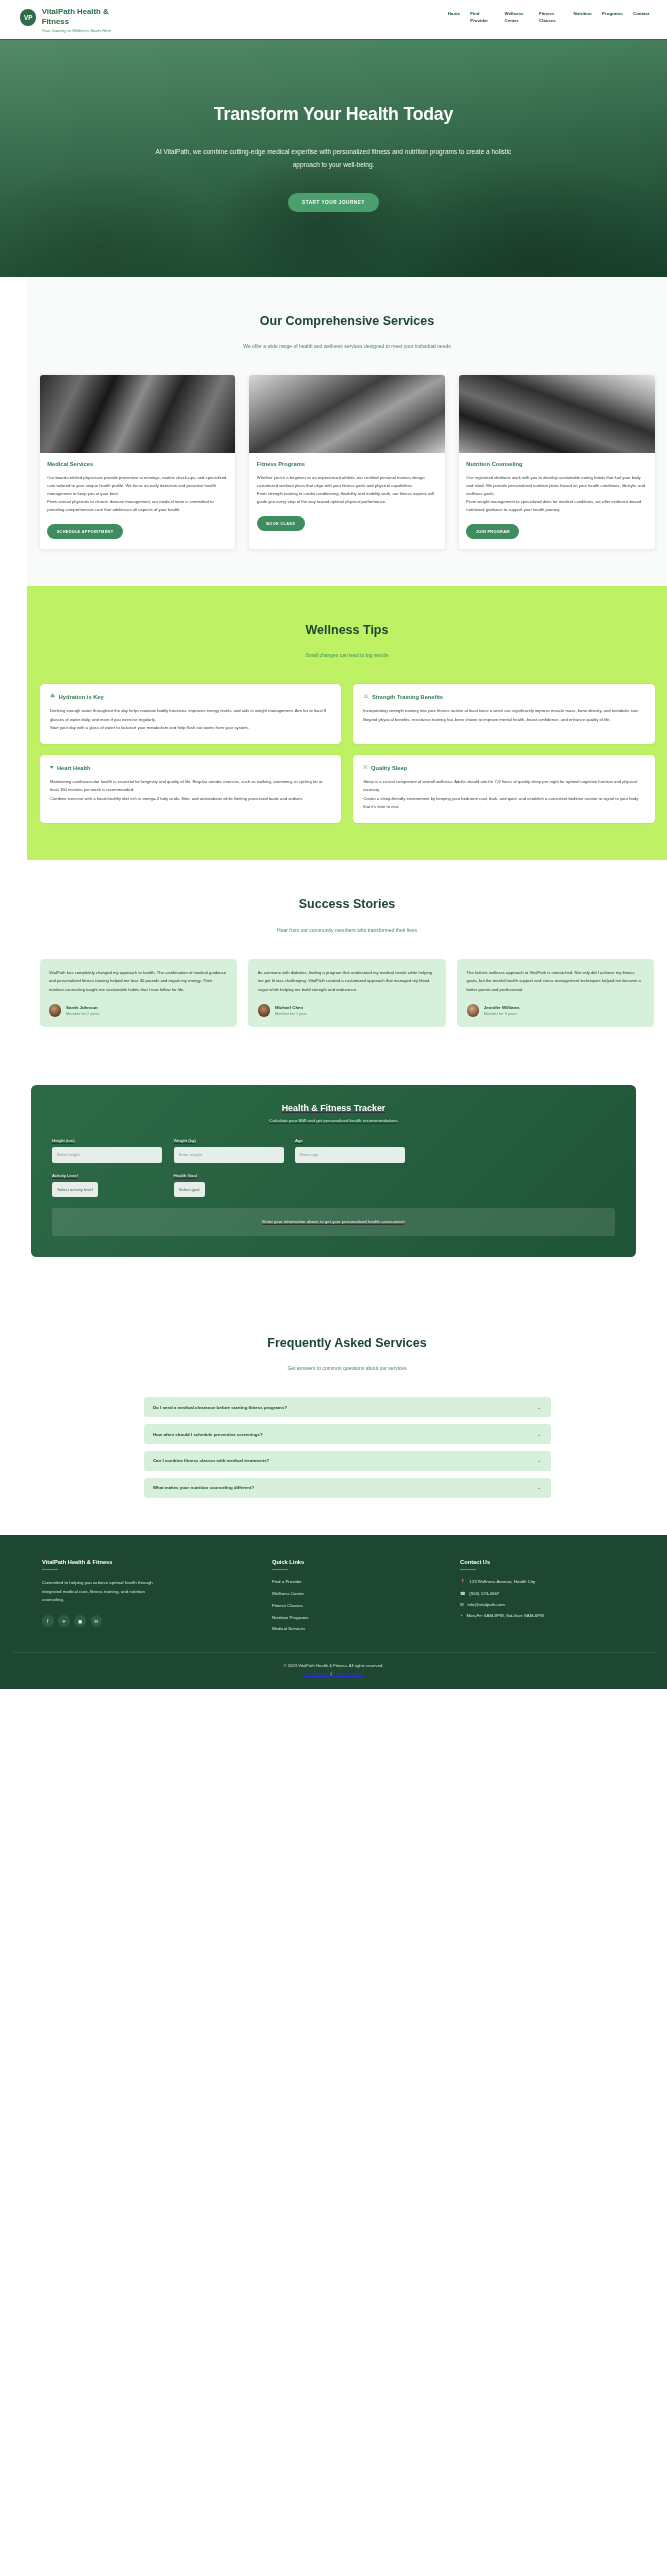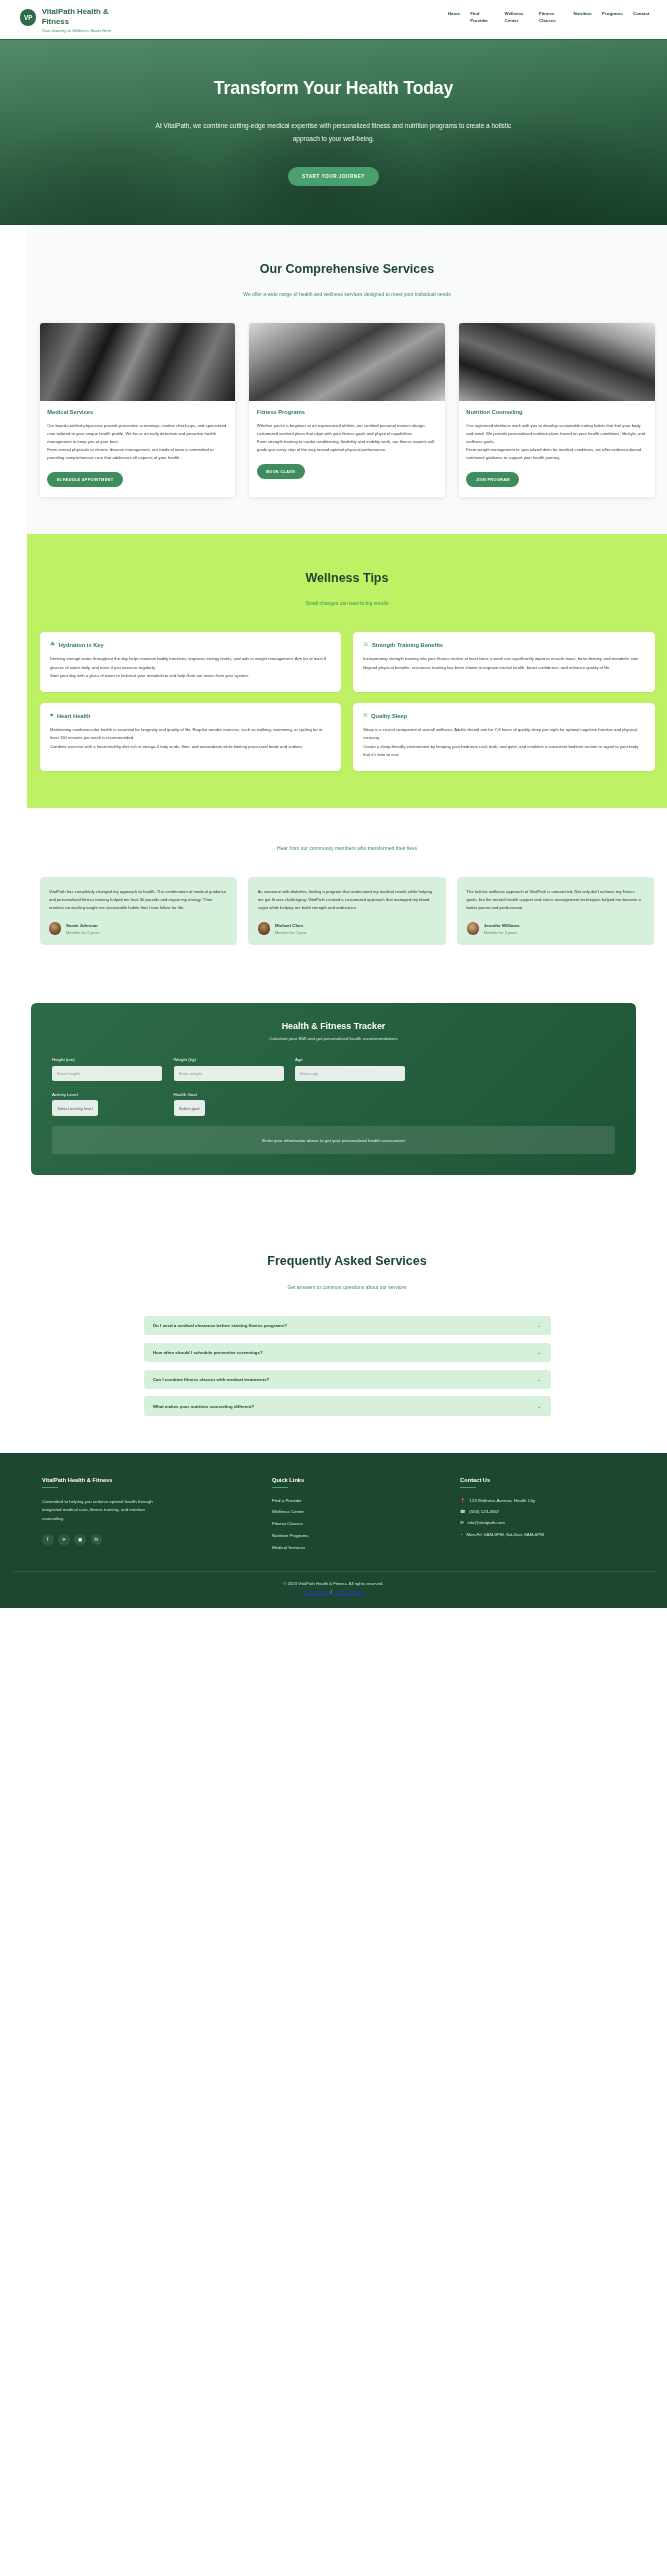--- a/index.html
+++ b/index.html
@@ -35,21 +35,21 @@
 
   .main-nav { display: flex; gap: 10.4px; padding-top: 4.2px; padding-right: 5.2px; }
   .nav-item {
     font-size: 4.4px; font-weight: bold; color: #1d4730;
     max-width: 24px; line-height: 1.5; cursor: pointer;
   }
 
   
   .hero {
     position: relative;
-    height: 185px;
+    height: 237px;
     background: linear-gradient(160deg, #4f8a66 0%, #3c7a55 45%, #1d5036 100%);
     overflow: hidden;
     display: flex; flex-direction: column;
     align-items: center; justify-content: center;
     text-align: center;
   }
   .hero-bg {
     position: absolute; inset: 0;
     background:
       radial-gradient(ellipse 156px 104px at 48% 78%, rgba(20,45,30,0.45), transparent 70%),
@@ -142,21 +142,21 @@
   .testi-ava {
     width: 12.5px; height: 12.5px; border-radius: 50%; flex: none;
     background: radial-gradient(circle at 40% 35%, #c39a78 0%, #8a5f40 45%, #3c2c20 100%);
   }
   .testi-ava.b { background: radial-gradient(circle at 45% 38%, #b98b6a 0%, #7c5238 50%, #2e2118 100%); }
   .testi-ava.c { background: radial-gradient(circle at 42% 36%, #d4a98b 0%, #9a6c4c 48%, #3a2a1e 100%); }
   .testi-name { font-size: 4.4px; font-weight: bold; color: #1d4730; }
   .testi-meta { font-size: 3.9px; color: #4d9a6c; margin-top: 1.6px; }
 
   
-  .tracker-wrap { padding: 21px 12.5px 42px 12.5px; background: #ffffff; }
+  .tracker-wrap { padding: 21px 12.5px 42px 12.5px; background: #ffffff; text-decoration: underline; }
   .tracker {
     max-width: 605px; margin: 0 auto;
     background: linear-gradient(135deg, #2d6b48 0%, #1f5436 100%);
     border-radius: 5.2px; padding: 17.7px 21px 21px 21px; color: #fff;
   }
   .tracker h2 { text-align: center; font-size: 8.9px; font-weight: bold; margin-bottom: 5.2px; }
   .tracker-sub { text-align: center; font-size: 4.4px; color: #d6ecdd; margin-bottom: 15.6px; }
   .form-row { display: flex; gap: 11.5px; margin-bottom: 10.4px; }
   .field { display: flex; flex-direction: column; }
   .field.w3 { width: 110px; }
@@ -324,20 +324,21 @@
         <span class="tip-title">Quality Sleep</span>
       </div>
       <div class="tip-body">Sleep is a crucial component of overall wellness. Adults should aim for 7-9 hours of quality sleep per night for optimal cognitive function and physical recovery.
 Create a sleep-friendly environment by keeping your bedroom cool, dark, and quiet, and establish a consistent bedtime routine to signal to your body that it's time to rest.</div>
     </div>
 
   </div>
 </section>
 
 <section class="section white">
+  <h2 class="section-title">Success Stories</h2>
   <p class="section-sub">Hear from our community members who transformed their lives</p>
   <div class="testi-grid">
 
     <div class="testi-card">
       <div class="testi-quote">VitalPath has completely changed my approach to health. The combination of medical guidance and personalized fitness training helped me lose 30 pounds and regain my energy. Their nutrition counseling taught me sustainable habits that I now follow for life.</div>
       <div class="testi-person">
         <div class="testi-ava"></div>
         <div>
           <div class="testi-name">Sarah Johnson</div>
           <div class="testi-meta">Member for 2 years</div>

